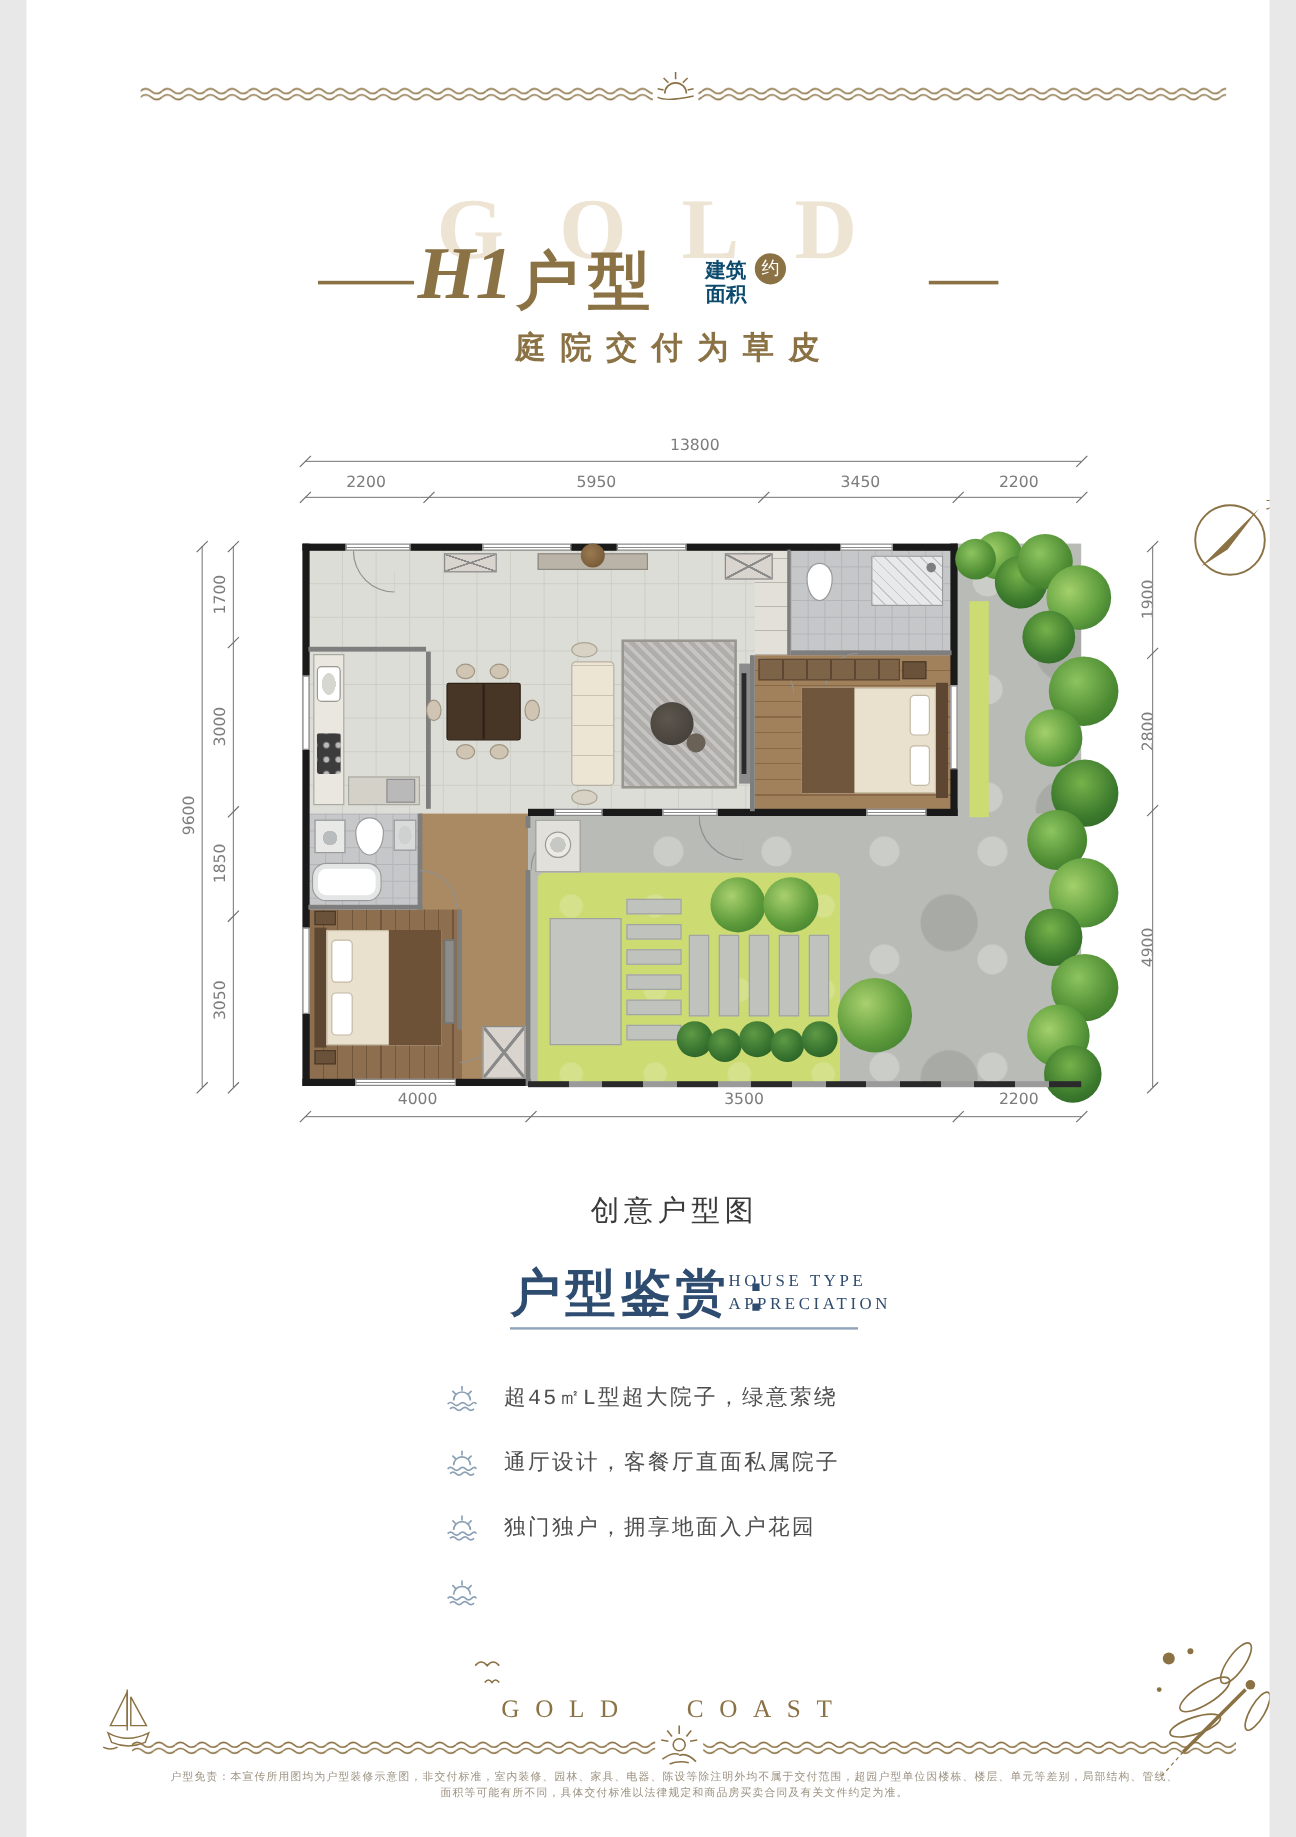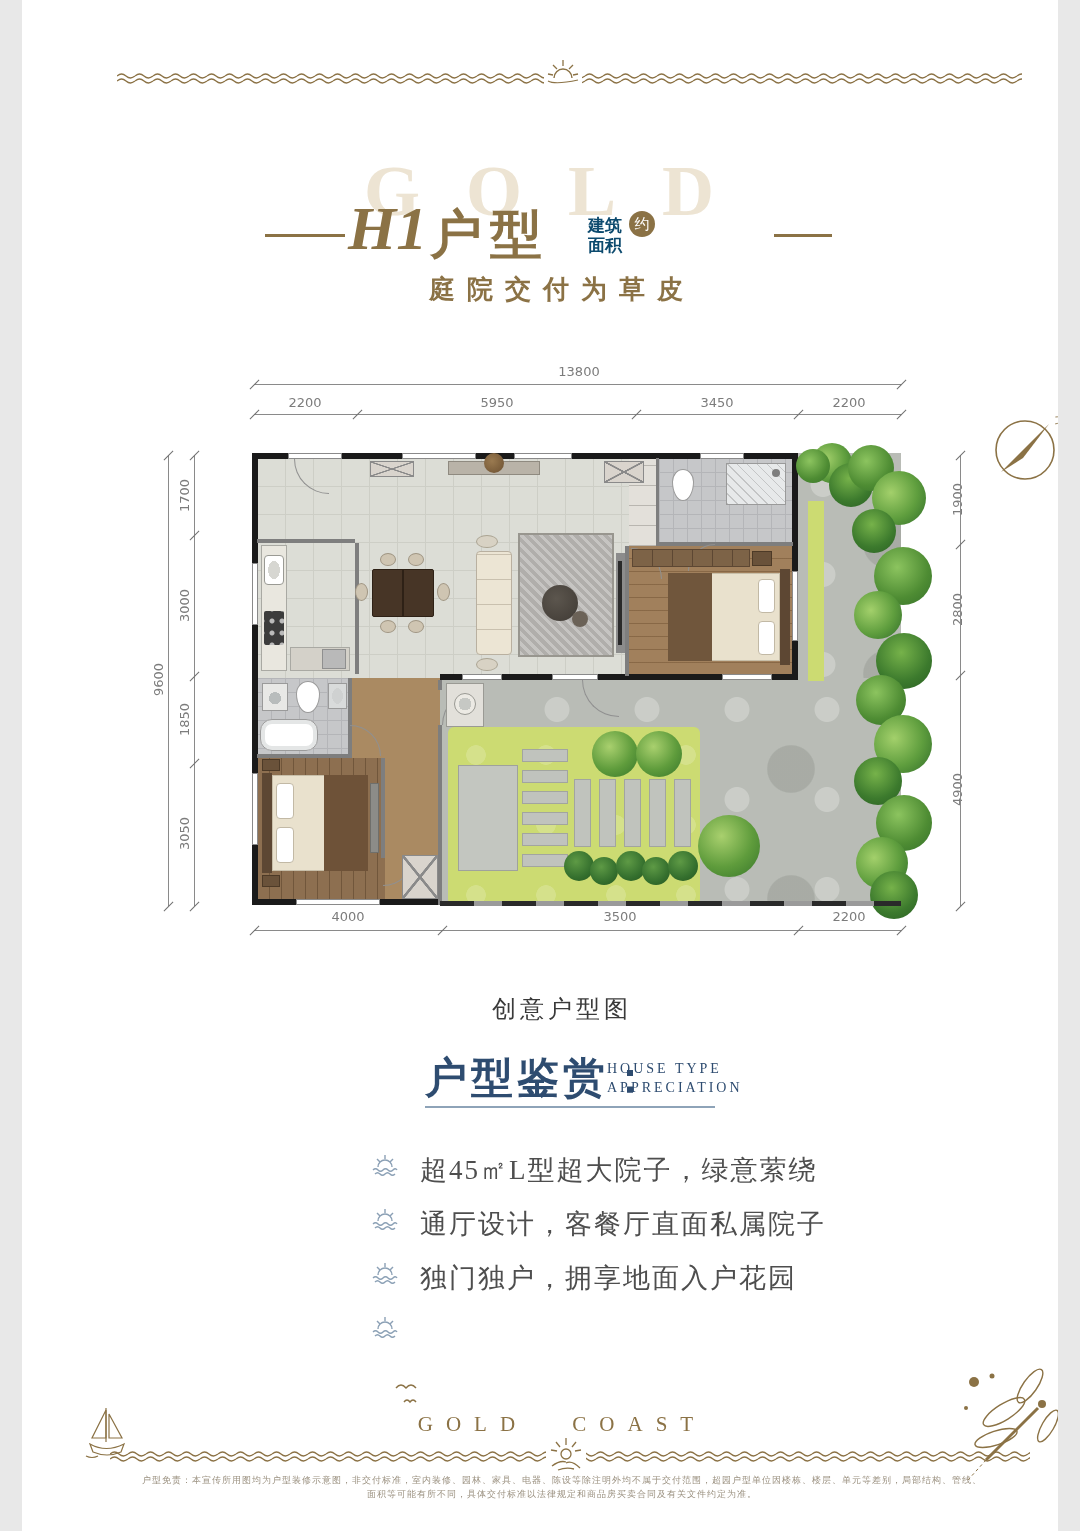--- a/index.html
+++ b/index.html
@@ -51,21 +51,21 @@
   .hedge-c{border-radius:50%;background:radial-gradient(circle at 45% 35%,#76b24a,#3c7a2d 60%,#2a5f23);}
   .bush{border-radius:50%;background:radial-gradient(circle at 40% 35%,#5e9a45,#35702e 60%,#24551f);}
   .xcab{background:#d9d4cd;border:1px solid #8a8a8a;background-image:linear-gradient(to top right,transparent 47%,#8a8a8a 48%,#8a8a8a 52%,transparent 53%),linear-gradient(to bottom right,transparent 47%,#8a8a8a 48%,#8a8a8a 52%,transparent 53%);}
   .furn{position:absolute;box-sizing:border-box;}
   
   .plan-caption{position:absolute;left:0;top:993px;width:1080px;text-align:center;font-size:24px;color:#3a3a3a;letter-spacing:4px;}
   .app-title{position:absolute;left:403px;top:1050px;font-size:42px;font-weight:bold;color:#2e4c70;letter-spacing:4px;}
   .app-en{position:absolute;left:585px;top:1059px;font-size:14px;color:#2e4c70;letter-spacing:3px;line-height:19px;font-family:"Liberation Serif",serif;}
   .app-rule{position:absolute;left:403px;top:1106px;width:290px;height:2px;background:#8ea3b8;}
   .bullet-row{position:absolute;left:350px;width:480px;height:34px;}
-  .bullet-text{position:absolute;left:48px;top:0;font-size:27px;color:#4e4e4e;letter-spacing:2px;white-space:nowrap;font-family:Liberation Serif, serif;}
+  .bullet-text{position:absolute;left:48px;top:0;font-size:18px;color:#4e4e4e;letter-spacing:2px;white-space:nowrap;font-family:Liberation Mono, monospace;}
   
   .brand{position:absolute;left:0;top:1412px;width:1080px;text-align:center;font-size:21px;color:#8b7245;
          letter-spacing:13px;word-spacing:26px;font-family:"Liberation Serif",serif;}
   .disc{position:absolute;left:0;width:1080px;text-align:center;font-size:9px;color:#9b9180;letter-spacing:1px;}
 </style>
 </head>
 <body>
 
 <div class="page">
 

